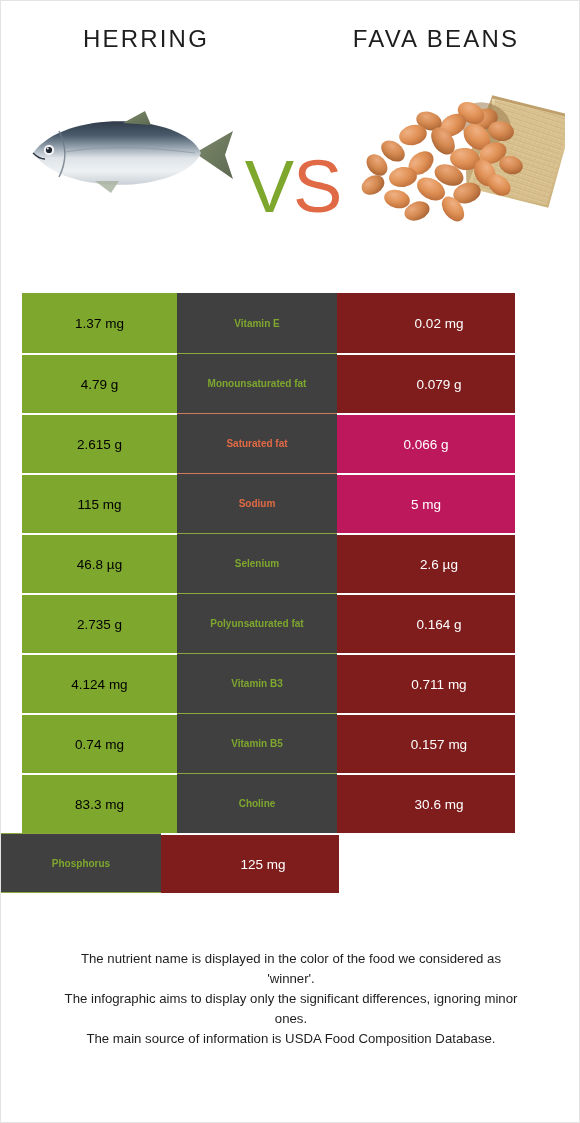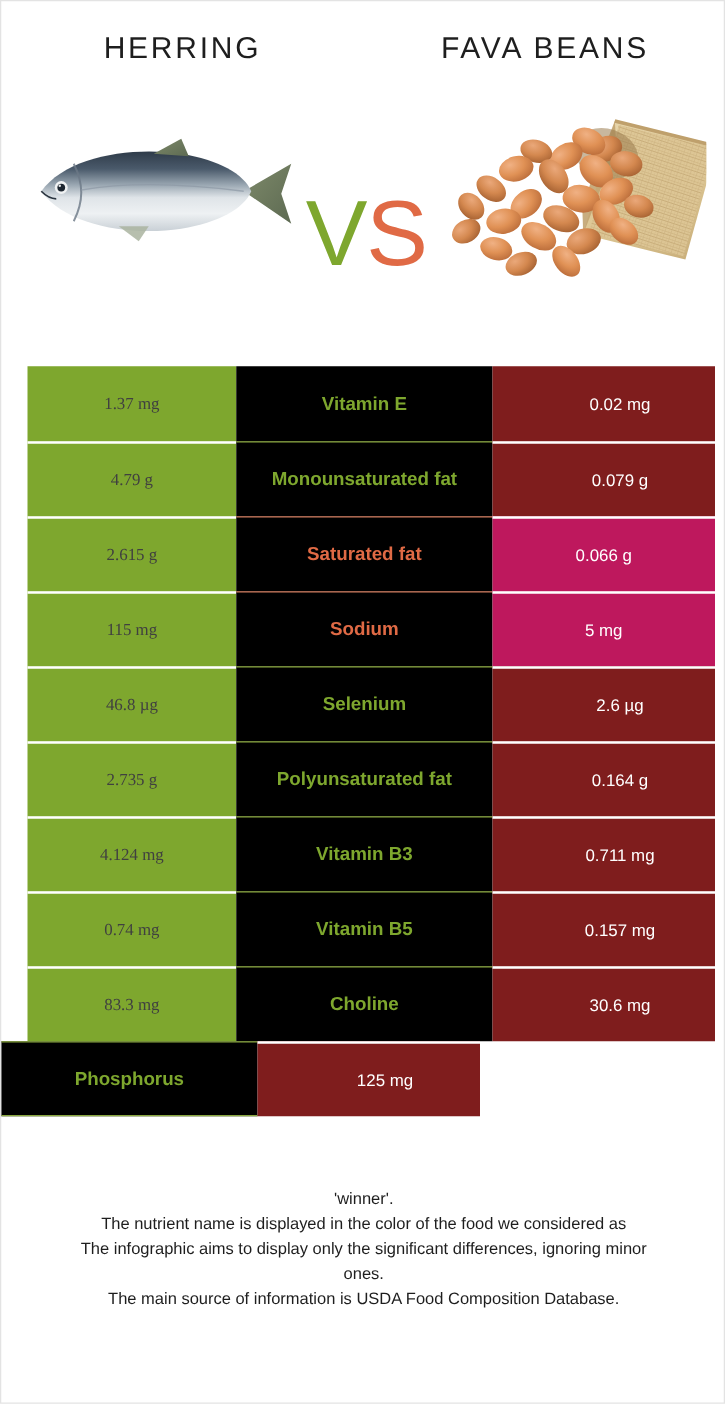--- a/index.html
+++ b/index.html
@@ -99,31 +99,30 @@
     box-sizing: border-box;
   }
   .cell {
     display: flex;
     align-items: center;
     justify-content: center;
     box-sizing: border-box;
     font-size: 13.5px;
   }
   .cell-left {
-    width: 167px;
+    width: 155px;
     margin-left: 21px;
-    color: #404040;
+    color: #000000;
     border-top: 2px solid #ffffff;
-    font-family: Liberation Serif, serif;
   }
   .cell-mid {
-    width: 205px;
-    background: #000000;
+    width: 160px;
+    background: #404040;
     font-weight: bold;
-    font-size: 15px;
+    font-size: 10px;
   }
   .cell-right {
     width: 178px;
     color: #ffffff;
     border-top: 2px solid #ffffff;
   }
   .trow:first-child .cell-left,
   .trow:first-child .cell-right {
     border-top: none;
   }
@@ -328,18 +327,18 @@
   </div>
 
   <div class="trow win-green">
     <div class="cell cell-mid label-green">Phosphorus</div>
     <div class="cell cell-right">125 mg</div>
   </div>
 
 </div>
 
 <div class="footer">
+  <p>The nutrient name is displayed in the color of the food we considered as</p>
   <p>'winner'.</p>
-  <p>The nutrient name is displayed in the color of the food we considered as</p>
   <p>The infographic aims to display only the significant differences, ignoring minor</p>
   <p>ones.</p>
   <p>The main source of information is USDA Food Composition Database.</p>
 </div>
 
 </body></html>

